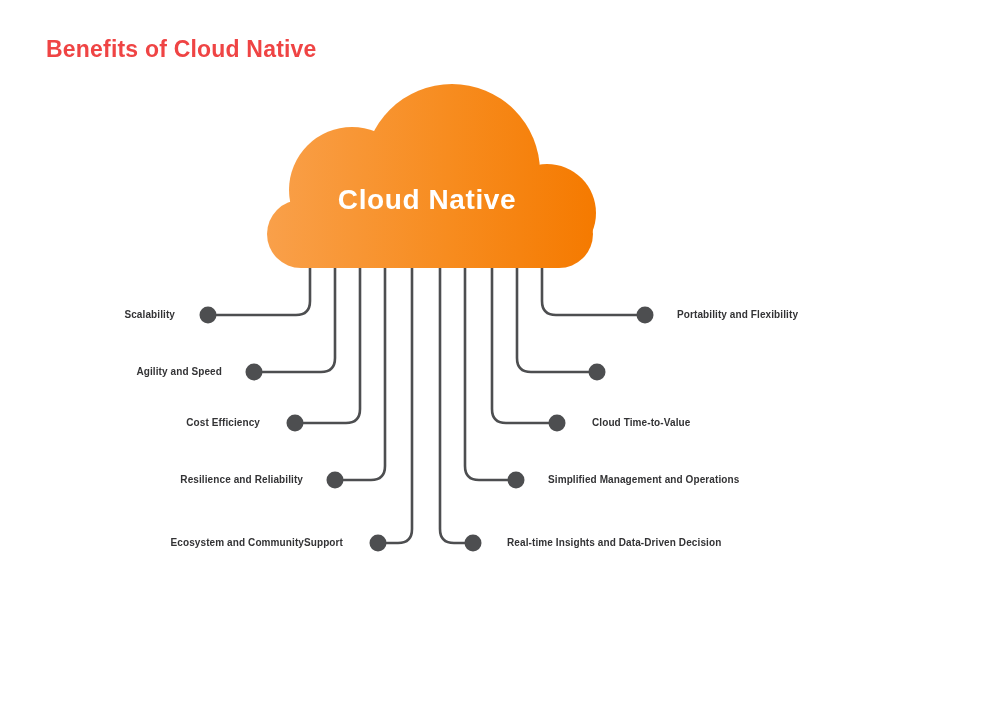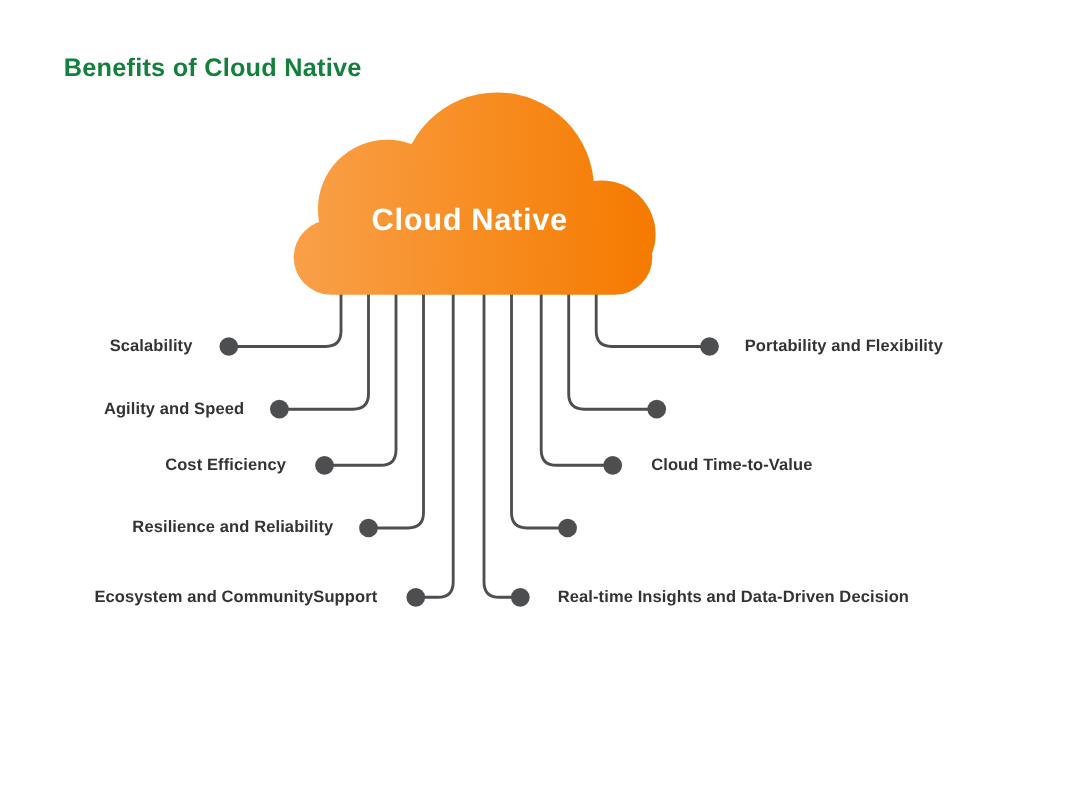--- a/index.html
+++ b/index.html
@@ -12,24 +12,24 @@
     position: relative;
     width: 984px;
     height: 720px;
     background: #ffffff;
     overflow: hidden;
   }
   .title {
     position: absolute;
     left: 46px;
     top: 36px;
-    margin: 12px;
+    margin: 0;
     font-size: 23px;
     font-weight: 700;
-    color: #15803d;
+    color: #ef4444;
     letter-spacing: 0.2px;
     white-space: nowrap;
   }
   .diagram-svg {
     position: absolute;
     left: 0;
     top: 0;
     width: 984px;
     height: 720px;
   }
@@ -40,21 +40,21 @@
     width: 300px;
     text-align: center;
     font-size: 28px;
     font-weight: 700;
     letter-spacing: 0.6px;
     color: #ffffff;
     white-space: nowrap;
   }
   .benefit {
     position: absolute;
-    font-size: 15px;
+    font-size: 10px;
     font-weight: 600;
     color: #333335;
     line-height: 18px;
     white-space: nowrap;
     letter-spacing: 0.1px;
   }
   .benefit.left  { text-align: right; }
   .benefit.right { text-align: left; }
   
   .b-l0 { right: 809px; top: 306px; }
@@ -122,15 +122,16 @@
   <div class="cloud-label">Cloud Native</div>
 
   <div class="benefit left b-l0">Scalability</div>
   <div class="benefit left b-l1">Agility and Speed</div>
   <div class="benefit left b-l2">Cost Efficiency</div>
   <div class="benefit left b-l4">Ecosystem and CommunitySupport</div>
   <div class="benefit left b-l3">Resilience and Reliability</div>
 
   <div class="benefit right b-r0">Portability and Flexibility</div>
   <div class="benefit right b-r2">Cloud Time-to-Value</div>
+  <div class="benefit right b-r3">Simplified Management and Operations</div>
   <div class="benefit right b-r4">Real-time Insights and Data-Driven Decision</div>
 
 </div>
 
 </body></html>

